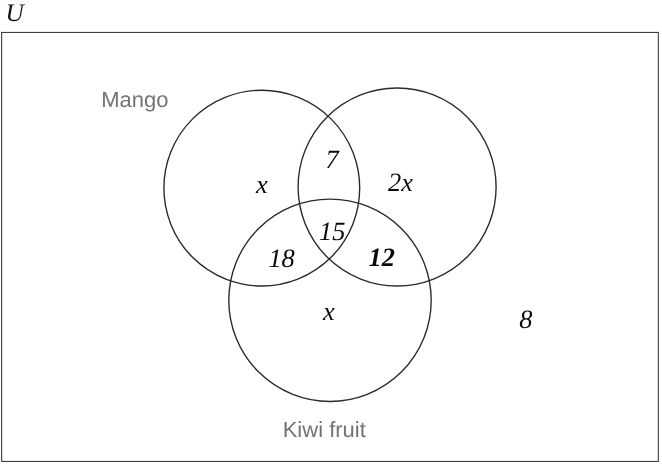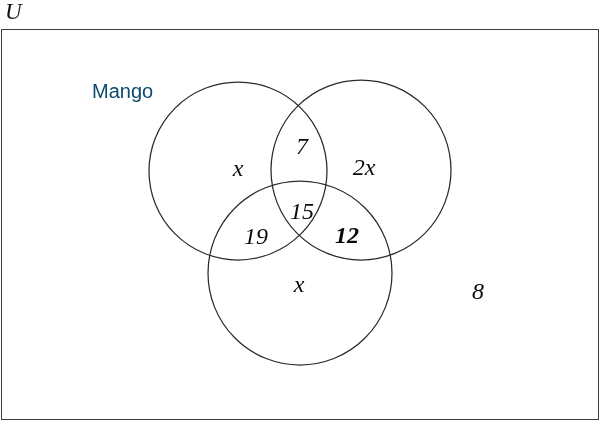--- a/index.html
+++ b/index.html
@@ -42,21 +42,21 @@
   svg.venn circle {
     fill: none;
     stroke: #2a2a2a;
     stroke-width: 1.25;
   }
   .set-label {
     position: absolute;
     font-family: "Liberation Sans", sans-serif;
     font-size: 20px;
     line-height: 21px;
-    color: #0c4a6e;
+    color: #737373;
     white-space: nowrap;
   }
   .set-label.mango  { left: 92px;  top: 81px; }
   .set-label.banana { left: 438px; top: 81px; }
   .set-label.kiwi   { left: 257px; top: 381px; }
   .region-value {
     position: absolute;
     transform: translate(-50%, -50%);
     font-family: "Liberation Serif", serif;
     font-style: italic;
@@ -86,30 +86,31 @@
 
   <svg class="venn" viewBox="0 0 602 425" aria-hidden="true">
     <circle cx="238" cy="171" r="89"></circle>
     <circle cx="361" cy="170" r="90"></circle>
     <circle cx="300" cy="273" r="92"></circle>
   </svg>
 
   <span class="set-label mango">Mango</span>
 
 
+  <span class="set-label kiwi">Kiwi fruit</span>
 
   <span class="region-value mango-only">x</span>
 
   <span class="region-value mango-banana">7</span>
 
   <span class="region-value banana-only bold">2x</span>
 
   <span class="region-value all-three">15</span>
 
-  <span class="region-value mango-kiwi">19</span>
+  <span class="region-value mango-kiwi">18</span>
 
   <span class="region-value banana-kiwi">12</span>
 
   <span class="region-value kiwi-only bold">x</span>
 
   <span class="region-value outside">8</span>
 
 </div>
 
 </body></html>

